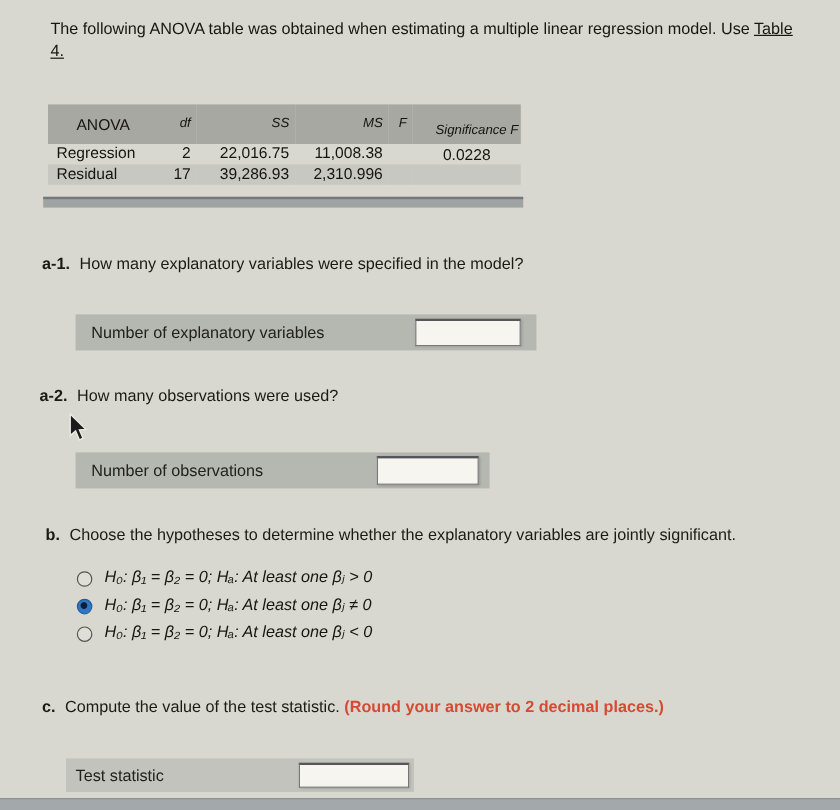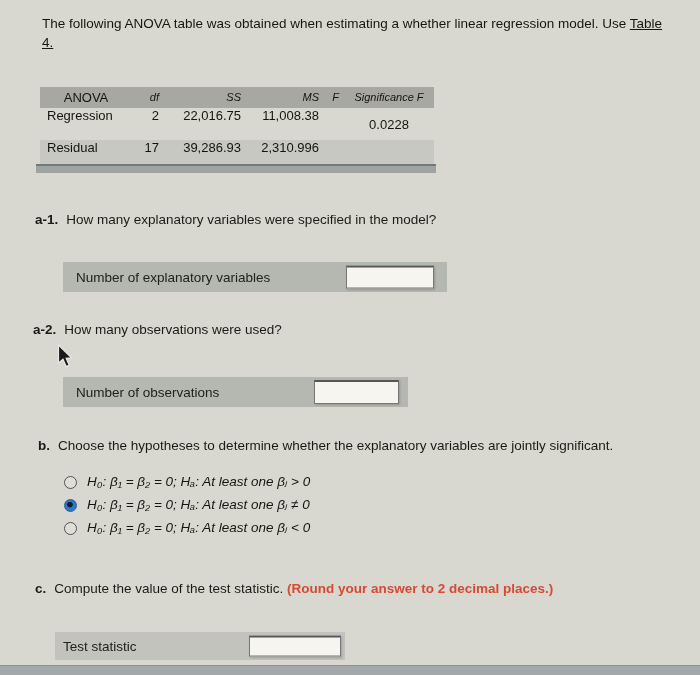--- a/index.html
+++ b/index.html
@@ -10,22 +10,22 @@
     color:#1d1c17;
   }
   
   .title{position:absolute;left:42px;top:14px;width:650px;font-size:13.5px;line-height:19px;color:#17160f;}
   .title .line1{white-space:nowrap;}
   .link{color:#17160f;text-decoration:underline;cursor:pointer;}
   
   .anova{position:absolute;left:40px;top:87px;width:394px;border-collapse:collapse;table-layout:fixed;font-size:13px;color:#15140e;}
   .anova th{background:#a7a8a1;font-weight:400;font-style:italic;text-align:right;height:20px;padding:0 5px 1px 0;font-size:11px;white-space:nowrap;overflow:visible;}
   .anova th.first{font-style:normal;text-align:center;padding-left:7px;font-size:13px;}
-  .anova th.sig{text-align:center;padding:0 2px 1px 2px;}
-  .anova td{height:15px;line-height:15px;padding:0 5px 17px 0;text-align:right;white-space:nowrap;}
+  .anova th.sig{text-align:right;padding:12px 2px 1px 2px;}
+  .anova td{height:15px;line-height:15px;padding:0 5px 2px 0;text-align:right;white-space:nowrap;}
   .anova td.first{text-align:left;padding-left:7px;}
   .anova td.sig{text-align:center;padding:0;}
   .anova tr.striped td{background:#c7c8c1;}
   .hscroll{position:absolute;left:36px;top:164px;width:400px;height:7px;background:#9fa3a2;border-top:2px solid #75787a;}
   
   .q{position:absolute;font-size:13.5px;color:#1b1a14;white-space:nowrap;}
   .q-label{font-weight:700;margin-right:8px;}
   .red-note{color:#d64a33;font-weight:700;}
   
   .abar{position:absolute;background:#b5b7b1;}
@@ -49,21 +49,21 @@
   .cursor{position:absolute;left:57px;top:344px;}
   
   .bottom-strip{position:absolute;left:0;bottom:0;width:700px;height:9px;background:#a3a9ab;border-top:1px solid #8b9193;}
 </style>
 </head>
 <body>
 
 <div class="screen">
 
   <div class="title">
-    <span class="line1"><span>The following ANOVA table was obtained when estimating a whether linear regression model. Use </span><span class="link">Table</span></span><br>
+    <span class="line1"><span>The following ANOVA table was obtained when estimating a multiple linear regression model. Use </span><span class="link">Table</span></span><br>
     <span class="link">4.</span>
   </div>
 
   <table class="anova">
     <colgroup>
       <col style="width:90px">
         <col style="width:34px">
         <col style="width:82px">
       <col style="width:78px">
         <col style="width:20px">

